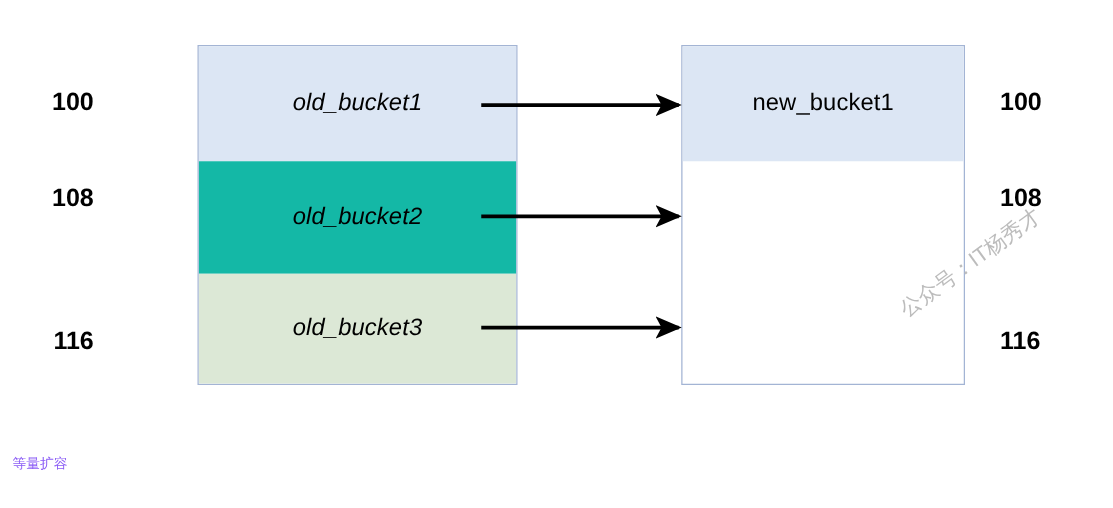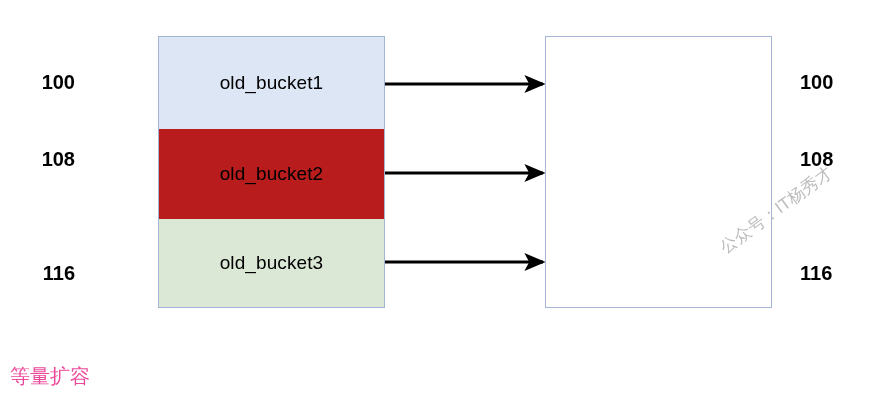--- a/index.html
+++ b/index.html
@@ -27,43 +27,44 @@
   
   .bucket-column {
     position: absolute;
     border: 1px solid #a3b4d4;
     box-sizing: border-box;
     overflow: hidden;
   }
   #old-bucket-column {
     left: 158px;
     top: 36px;
-    width: 227px;
+    width: 256px;
     height: 272px;
+    font-style: italic;
   }
   #new-bucket-column {
     left: 545px;
     top: 36px;
     width: 227px;
     height: 272px;
   }
 
   .bucket-cell {
     box-sizing: border-box;
     display: flex;
     align-items: center;
     justify-content: center;
     width: 100%;
     font-size: 19px;
     color: #000000;
     letter-spacing: 0.1px;
     white-space: nowrap;
   }
   .bucket-cell.row-0 { height: 92px;  background: #dce6f4; }
-  .bucket-cell.row-1 { height: 90px;  background: #b91c1c; }
+  .bucket-cell.row-1 { height: 90px;  background: #14b8a6; }
   .bucket-cell.row-2 { height: 88px;  background: #dce8d6; }
 
   
   .addr-label {
     position: absolute;
     font-size: 20px;
     font-weight: bold;
     color: #000000;
     white-space: nowrap;
   }
@@ -82,22 +83,22 @@
     width: 890px;
     height: 406px;
     pointer-events: none;
   }
 
   
   #caption {
     position: absolute;
     left: 10px;
     top: 363px;
-    font-size: 20px;
-    color: #ec4899;
+    font-size: 11px;
+    color: #8b5cf6;
     white-space: nowrap;
     text-align: center;
   }
 
   
   #watermark {
     position: absolute;
     left: 722px;
     top: 238px;
     font-size: 17px;
@@ -119,20 +120,21 @@
   <div class="addr-label left addr-row-1">108</div>
   <div class="addr-label left addr-row-2">116</div>
 
   <div class="bucket-column" id="old-bucket-column">
     <div class="bucket-cell row-0">old_bucket1</div>
     <div class="bucket-cell row-1">old_bucket2</div>
     <div class="bucket-cell row-2">old_bucket3</div>
   </div>
 
   <div class="bucket-column" id="new-bucket-column">
+    <div class="bucket-cell row-0">new_bucket1</div>
   </div>
 
   <div class="addr-label right addr-row-0">100</div>
   <div class="addr-label right addr-row-1">108</div>
   <div class="addr-label right addr-row-2">116</div>
 
   <svg id="arrow-layer" viewBox="0 0 890 406">
     <defs>
       <marker id="arrowhead" markerWidth="7" markerHeight="7" refX="6.2" refY="3.2" orient="auto" markerUnits="strokeWidth">
         <path d="M0,0.2 L7,3.2 L0,6.2 L1.6,3.2 Z" fill="#000000"></path>

